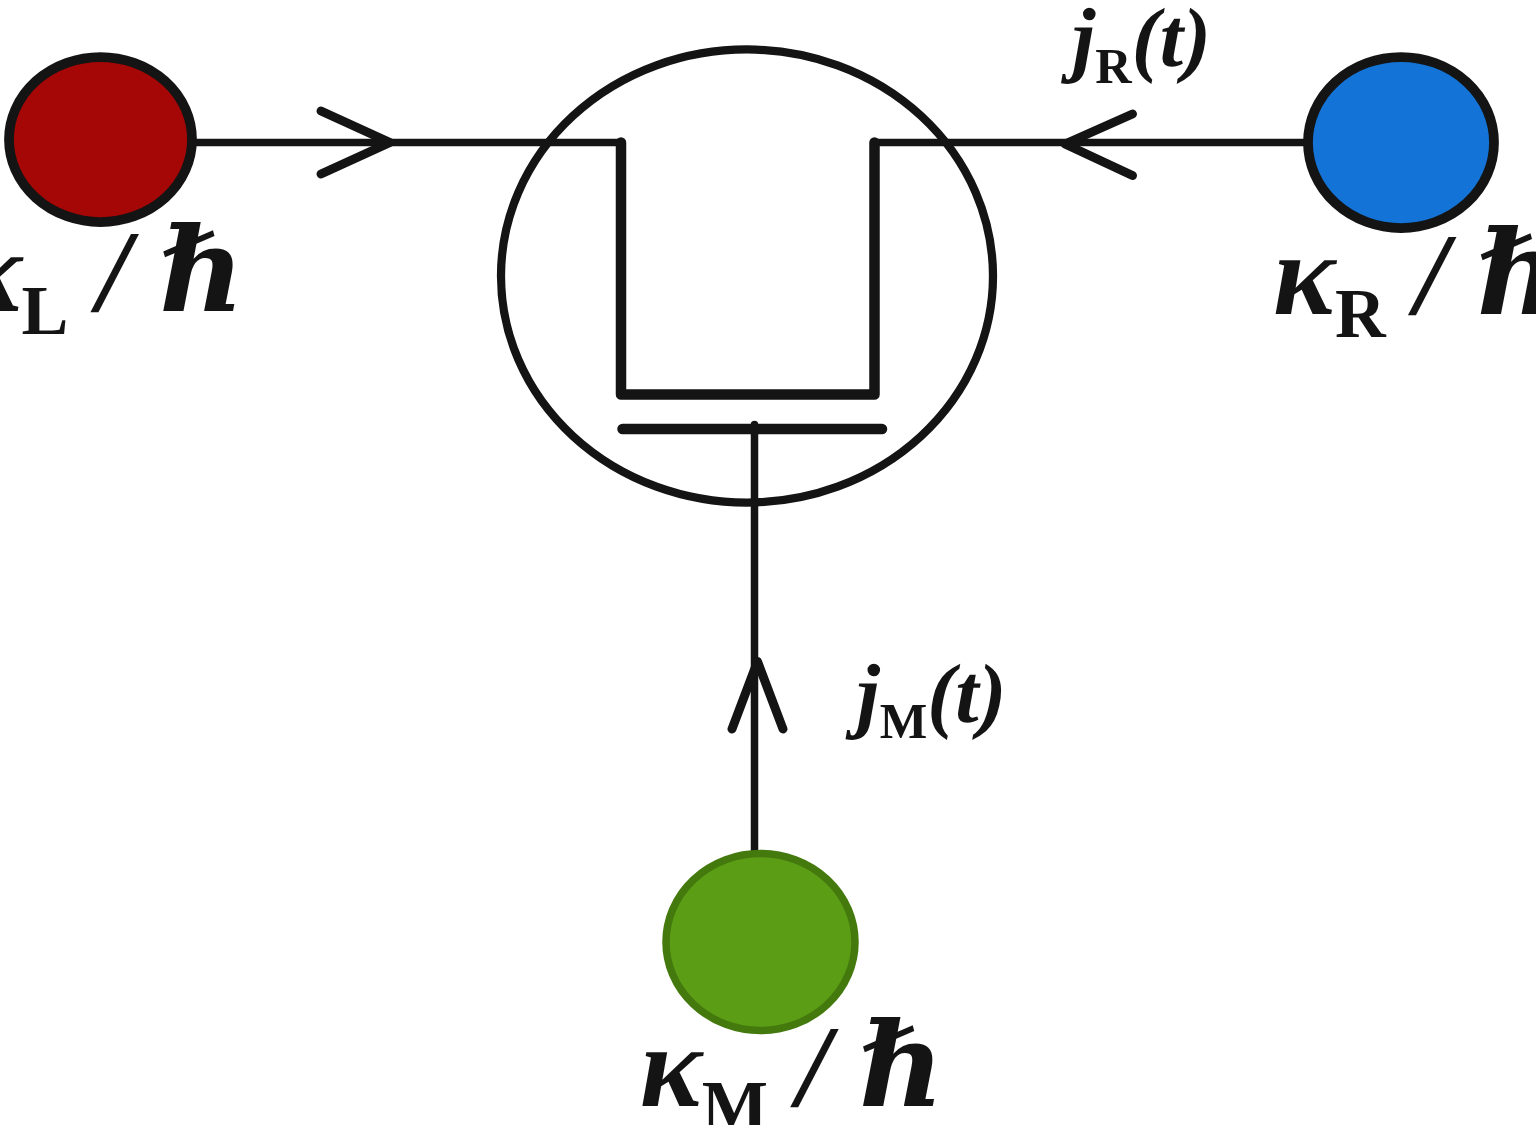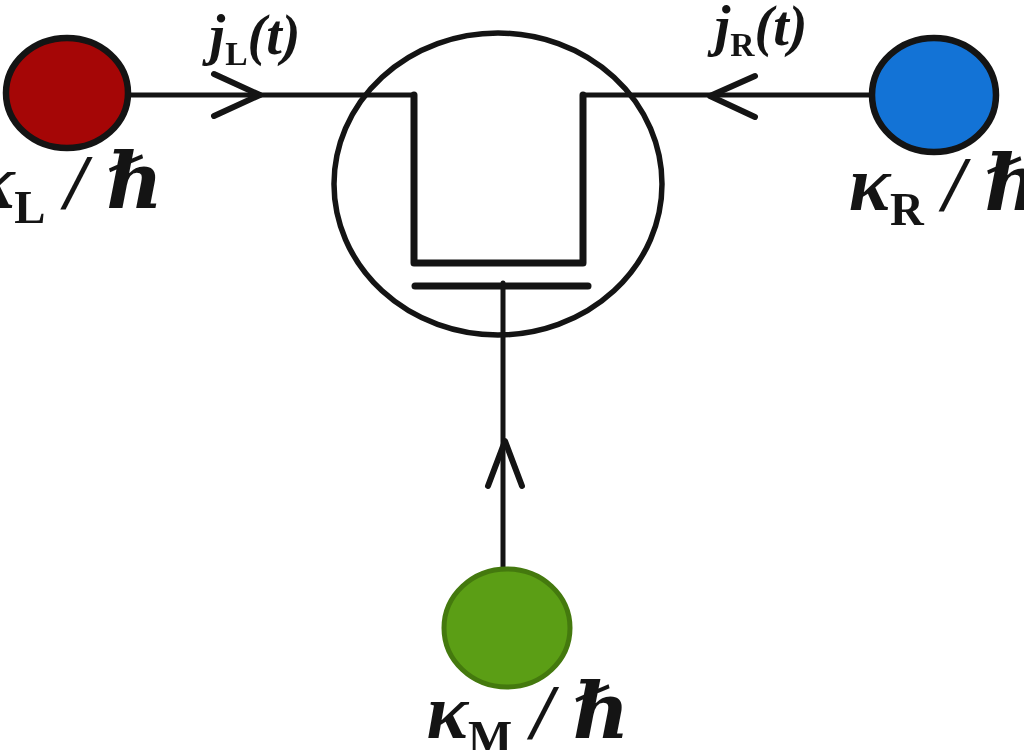--- a/index.html
+++ b/index.html
@@ -65,28 +65,28 @@
       <polyline points="214,74 260,95 214,116" stroke-width="6"></polyline>
       <polyline points="755,76 710,96 755,117" stroke-width="6"></polyline>
       <polyline points="488,486 505,441 522,486" stroke-width="6"></polyline>
     </g>
 
     <ellipse cx="67" cy="93" rx="61" ry="55" stroke-width="6.5" fill="#a50606" stroke="#141414"></ellipse>
     <ellipse cx="934" cy="95" rx="62" ry="57" stroke-width="6.5" fill="#1373d6" stroke="#141414"></ellipse>
     <ellipse cx="507" cy="628" rx="63" ry="59" stroke-width="5" fill="#5b9e15" stroke="#44790e"></ellipse>
   </svg>
 
-  <div class="label cur" style="left:255px; top:39px;">
-    <span class="m">j</span><sub>L</sub><span class="m">(t)</span>
-  </div>
 
   <div class="label cur" style="left:761px; top:30px;">
     <span class="m">j</span><sub>R</sub><span class="m">(t)</span>
   </div>
 
+  <div class="label cur" style="left:621px; top:467px;">
+    <span class="m">j</span><sub>M</sub><span class="m">(t)</span>
+  </div>
 
   <div class="label res" style="left:68px; top:187px;">
     <span class="m">κ</span><sub>L</sub><span class="m"> / ℏ</span>
   </div>
 
   <div class="label res" style="left:945px; top:189px;">
     <span class="m">κ</span><sub>R</sub><span class="m"> / ℏ</span>
   </div>
 
   <div class="label res" style="left:528px; top:717px;">

